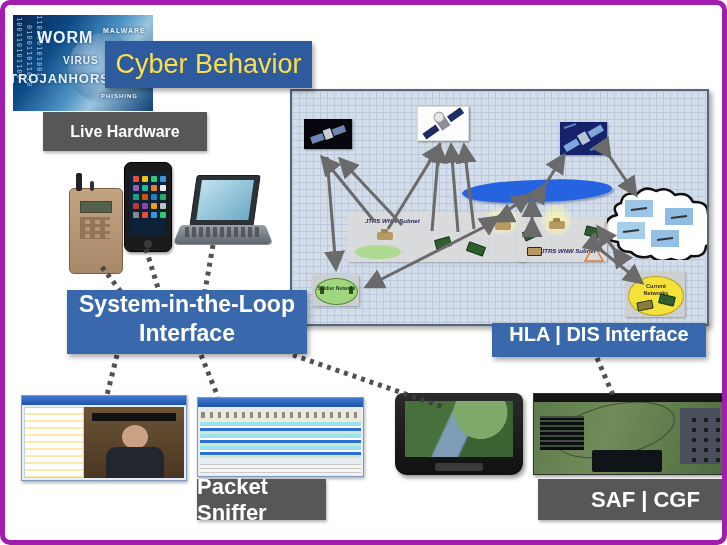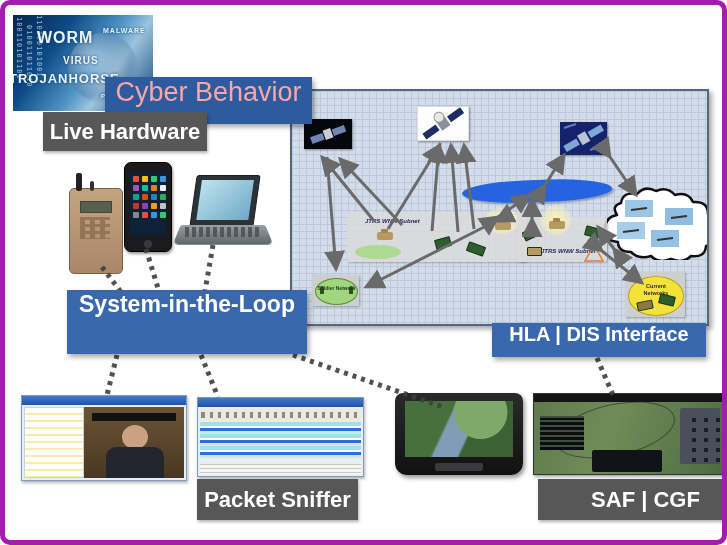--- a/index.html
+++ b/index.html
@@ -1,31 +1,31 @@
 <!DOCTYPE html>
 <html><head>
 <meta charset="utf-8">
 <style>
   html,body{margin:0;padding:0;background:#fff;font-family:"Liberation Sans",sans-serif;}
   .slide{position:relative;width:727px;height:545px;box-sizing:border-box;
          border:5px solid #a21caf;border-radius:10px;background:#fff;overflow:hidden;}
   .abs{position:absolute;}
 
   
-  .banner{background:#2e5b9d;color:#fca5a5;display:flex;align-items:flex-start;justify-content:center;
-          box-shadow:2px 3px 5px rgba(0,0,0,.35);z-index:6;margin-top:36px;}
+  .banner{background:#2e5b9d;color:#fde047;display:flex;align-items:center;justify-content:center;
+          box-shadow:2px 3px 5px rgba(0,0,0,.35);z-index:6;}
   .banner.cyber{left:100px;top:36px;width:207px;height:47px;font-size:27px;}
   .banner.network{left:375px;top:38px;width:280px;height:38px;font-size:26px;}
   .iface{background:#3a68ad;color:#fff;display:flex;flex-direction:column;align-items:center;justify-content:flex-start;
          font-weight:bold;box-shadow:2px 3px 5px rgba(0,0,0,.35);z-index:6;}
   .iface.sil{left:62px;top:285px;width:240px;height:64px;font-size:23px;line-height:1.25;}
   .iface.hla{left:487px;top:318px;width:214px;height:34px;font-size:20px;}
   .graybox{background:#575757;color:#fff;display:flex;align-items:center;justify-content:center;
            font-weight:bold;z-index:6;box-shadow:1px 2px 3px rgba(0,0,0,.3);}
-  .graybox.livehw{left:38px;top:107px;width:164px;height:39px;font-size:22px;}
+  .graybox.livehw{left:38px;top:107px;width:164px;height:39px;font-size:16px;}
   .botlabel{top:474px;height:41px;font-size:22px;}
 
   
   .cyber-img{left:8px;top:10px;width:140px;height:96px;z-index:2;overflow:hidden;
     background:linear-gradient(125deg,#07264f 0%,#0d4a86 30%,#4f93c4 55%,#9cc4de 68%,#0e3f77 100%);}
   .cyber-img::after{content:"";position:absolute;left:55px;top:18px;width:70px;height:70px;border-radius:50%;
     background:radial-gradient(circle at 35% 35%, rgba(220,235,245,.55), rgba(40,70,110,.2) 60%, transparent 75%);}
   .cyber-word{position:absolute;color:#eaf4fb;text-shadow:0 0 3px #0a3a6d;font-weight:bold;letter-spacing:1px;z-index:3;}
   .bincol{position:absolute;writing-mode:vertical-rl;font-family:"DejaVu Sans Mono",monospace;
     font-size:7px;color:rgba(190,230,255,.75);letter-spacing:1px;z-index:2;}
@@ -264,20 +264,21 @@
   <div class="abs laptop">
     <div class="lscr">
       <div class="lglass"></div>
     </div>
     <div class="lbase"></div>
     <div class="lkeys"></div>
   </div>
 
   <div class="abs iface sil">
     <span>System-in-the-Loop</span>
+    <span>Interface</span>
   </div>
   <div class="abs iface hla">
     <span>HLA | DIS Interface</span>
   </div>
 
   <svg class="abs overlay" width="727" height="545" viewBox="0 0 727 545">
     <g stroke="#3f3f3f" stroke-width="5" stroke-dasharray="4 5" fill="none" opacity="0.9">
       <line x1="97" y1="262" x2="150" y2="332"></line>
       <line x1="141" y1="244" x2="168" y2="332"></line>
       <line x1="208" y1="240" x2="192" y2="332"></line>
@@ -311,20 +312,20 @@
   </div>
 
   <div class="abs saf-win">
     <div class="saf-top"></div>
     <div class="saf-road"></div>
     <div class="saf-left"></div>
     <div class="saf-right"></div>
     <div class="saf-bottom"></div>
   </div>
 
-  <div class="abs graybox botlabel" style="left:192px;width:161px;">
+  <div class="abs graybox botlabel" style="left:192px;width:129px;">
     <span>Packet Sniffer</span>
   </div>
   <div class="abs graybox botlabel" style="left:533px;width:173px;padding-left:21px;">
     <span>SAF | CGF</span>
   </div>
 
 </div>
 
 </body></html>

